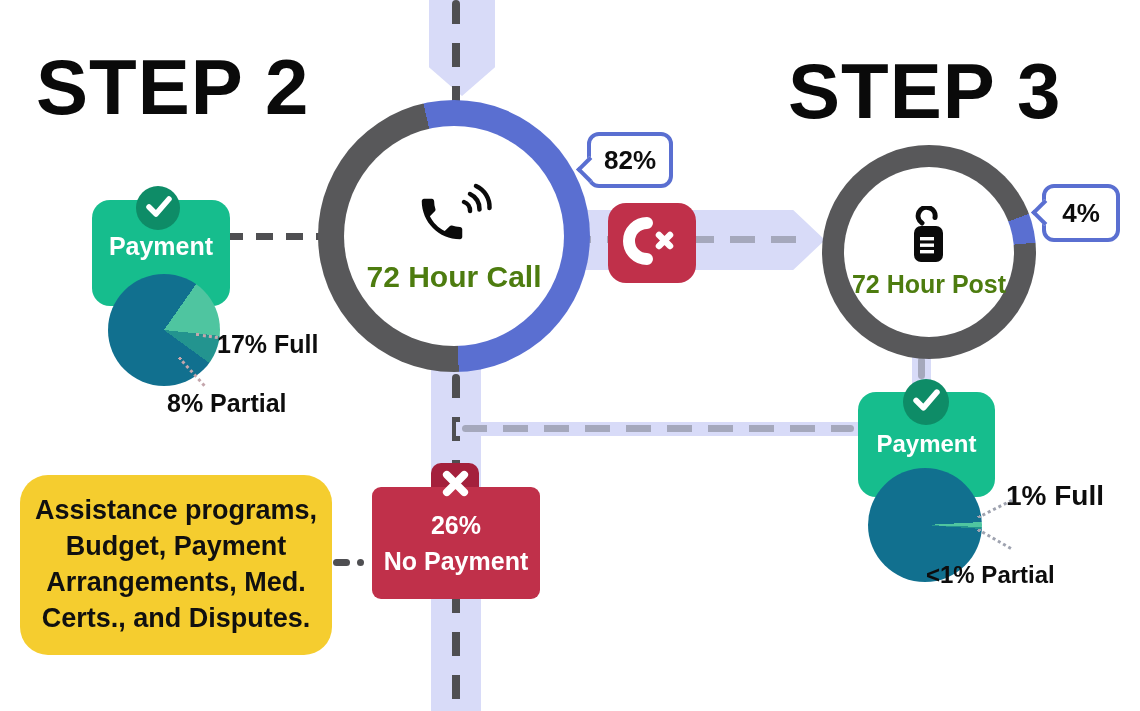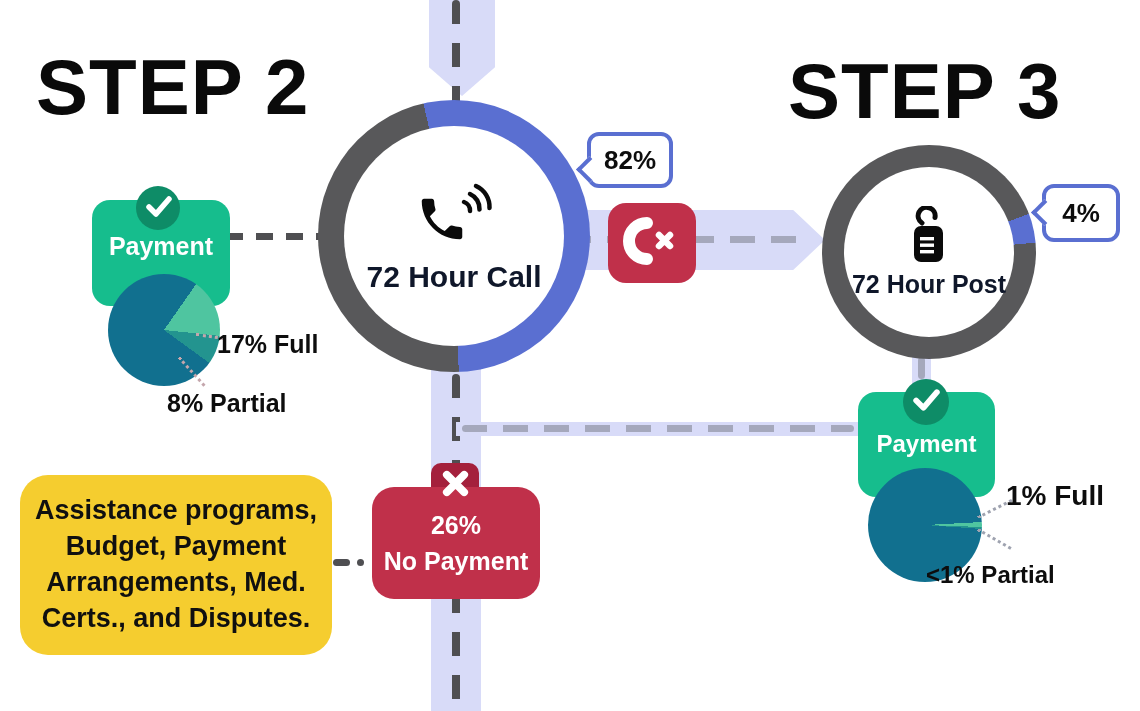--- a/index.html
+++ b/index.html
@@ -10,33 +10,33 @@
   .abs{position:absolute;}
   .big-title{font-size:78px;font-weight:800;letter-spacing:1px;line-height:1;color:#0a0a0a;}
   
   .road{background:#D8DBF8;}
   .dash-dark-h{background:repeating-linear-gradient(90deg,#4F4F52 0 17px,transparent 17px 30px);height:7px;border-radius:4px;}
   .dash-light-h{background:repeating-linear-gradient(90deg,#A5A8BC 0 25px,transparent 25px 41px);height:7px;border-radius:4px;}
   .dash-dark-v{background:repeating-linear-gradient(180deg,#4F4F52 0 24px,transparent 24px 43px);width:8px;border-radius:4px;}
   
   .ring{border-radius:50%;}
   .ring-inner{position:absolute;background:#fff;border-radius:50%;display:flex;flex-direction:column;align-items:center;justify-content:center;text-align:center;}
-  .node-label{font-weight:bold;color:#0f172a;}
+  .node-label{font-weight:bold;color:#4d7c0f;}
   
   .bubble{background:#fff;border:4px solid #5A6FD1;border-radius:12px;display:flex;align-items:center;justify-content:center;font-weight:bold;font-size:26px;color:#0d0d0d;z-index:7;}
   .tail{position:absolute;width:15px;height:15px;background:#fff;border-left:4px solid #5A6FD1;border-bottom:4px solid #5A6FD1;transform:rotate(45deg);}
   
   .green-card{background:#16BD8D;border-radius:18px;z-index:3;}
   .card-label{position:absolute;left:0;right:0;text-align:center;color:#fff;font-weight:bold;}
   .check-circle{background:#0E8C67;border-radius:50%;display:flex;align-items:center;justify-content:center;z-index:5;}
   .pie{border-radius:50%;z-index:4;}
   .pie-label{font-weight:bold;font-size:25px;color:#0d0d0d;z-index:6;white-space:nowrap;}
   .leader{border-top:3px dotted #C4A6AC;z-index:5;}
   .leader-gray{border-top:3px dotted #9EA2AF;}
-  .red-card{background:#C0304A;border-radius:22px;z-index:5;display:flex;flex-direction:column;align-items:center;justify-content:center;color:#fff;font-weight:bold;}
+  .red-card{background:#C0304A;border-radius:9px;z-index:5;display:flex;flex-direction:column;align-items:center;justify-content:center;color:#fff;font-weight:bold;}
   .yellow-card{background:#F5CD2F;border-radius:38px;z-index:4;display:flex;flex-direction:column;align-items:center;justify-content:center;text-align:center;font-weight:bold;font-size:27px;line-height:1.33;color:#101010;}
 </style>
 </head>
 <body>
 
 <div class="canvas">
 
   <div class="abs road" style="left:429px;top:0;width:66px;height:96px;z-index:1;clip-path:polygon(0 0,100% 0,100% 70%,50% 100%,0 70%);"></div>
   <div class="abs dash-dark-v" style="left:452px;top:0;height:106px;z-index:1;"></div>
 

